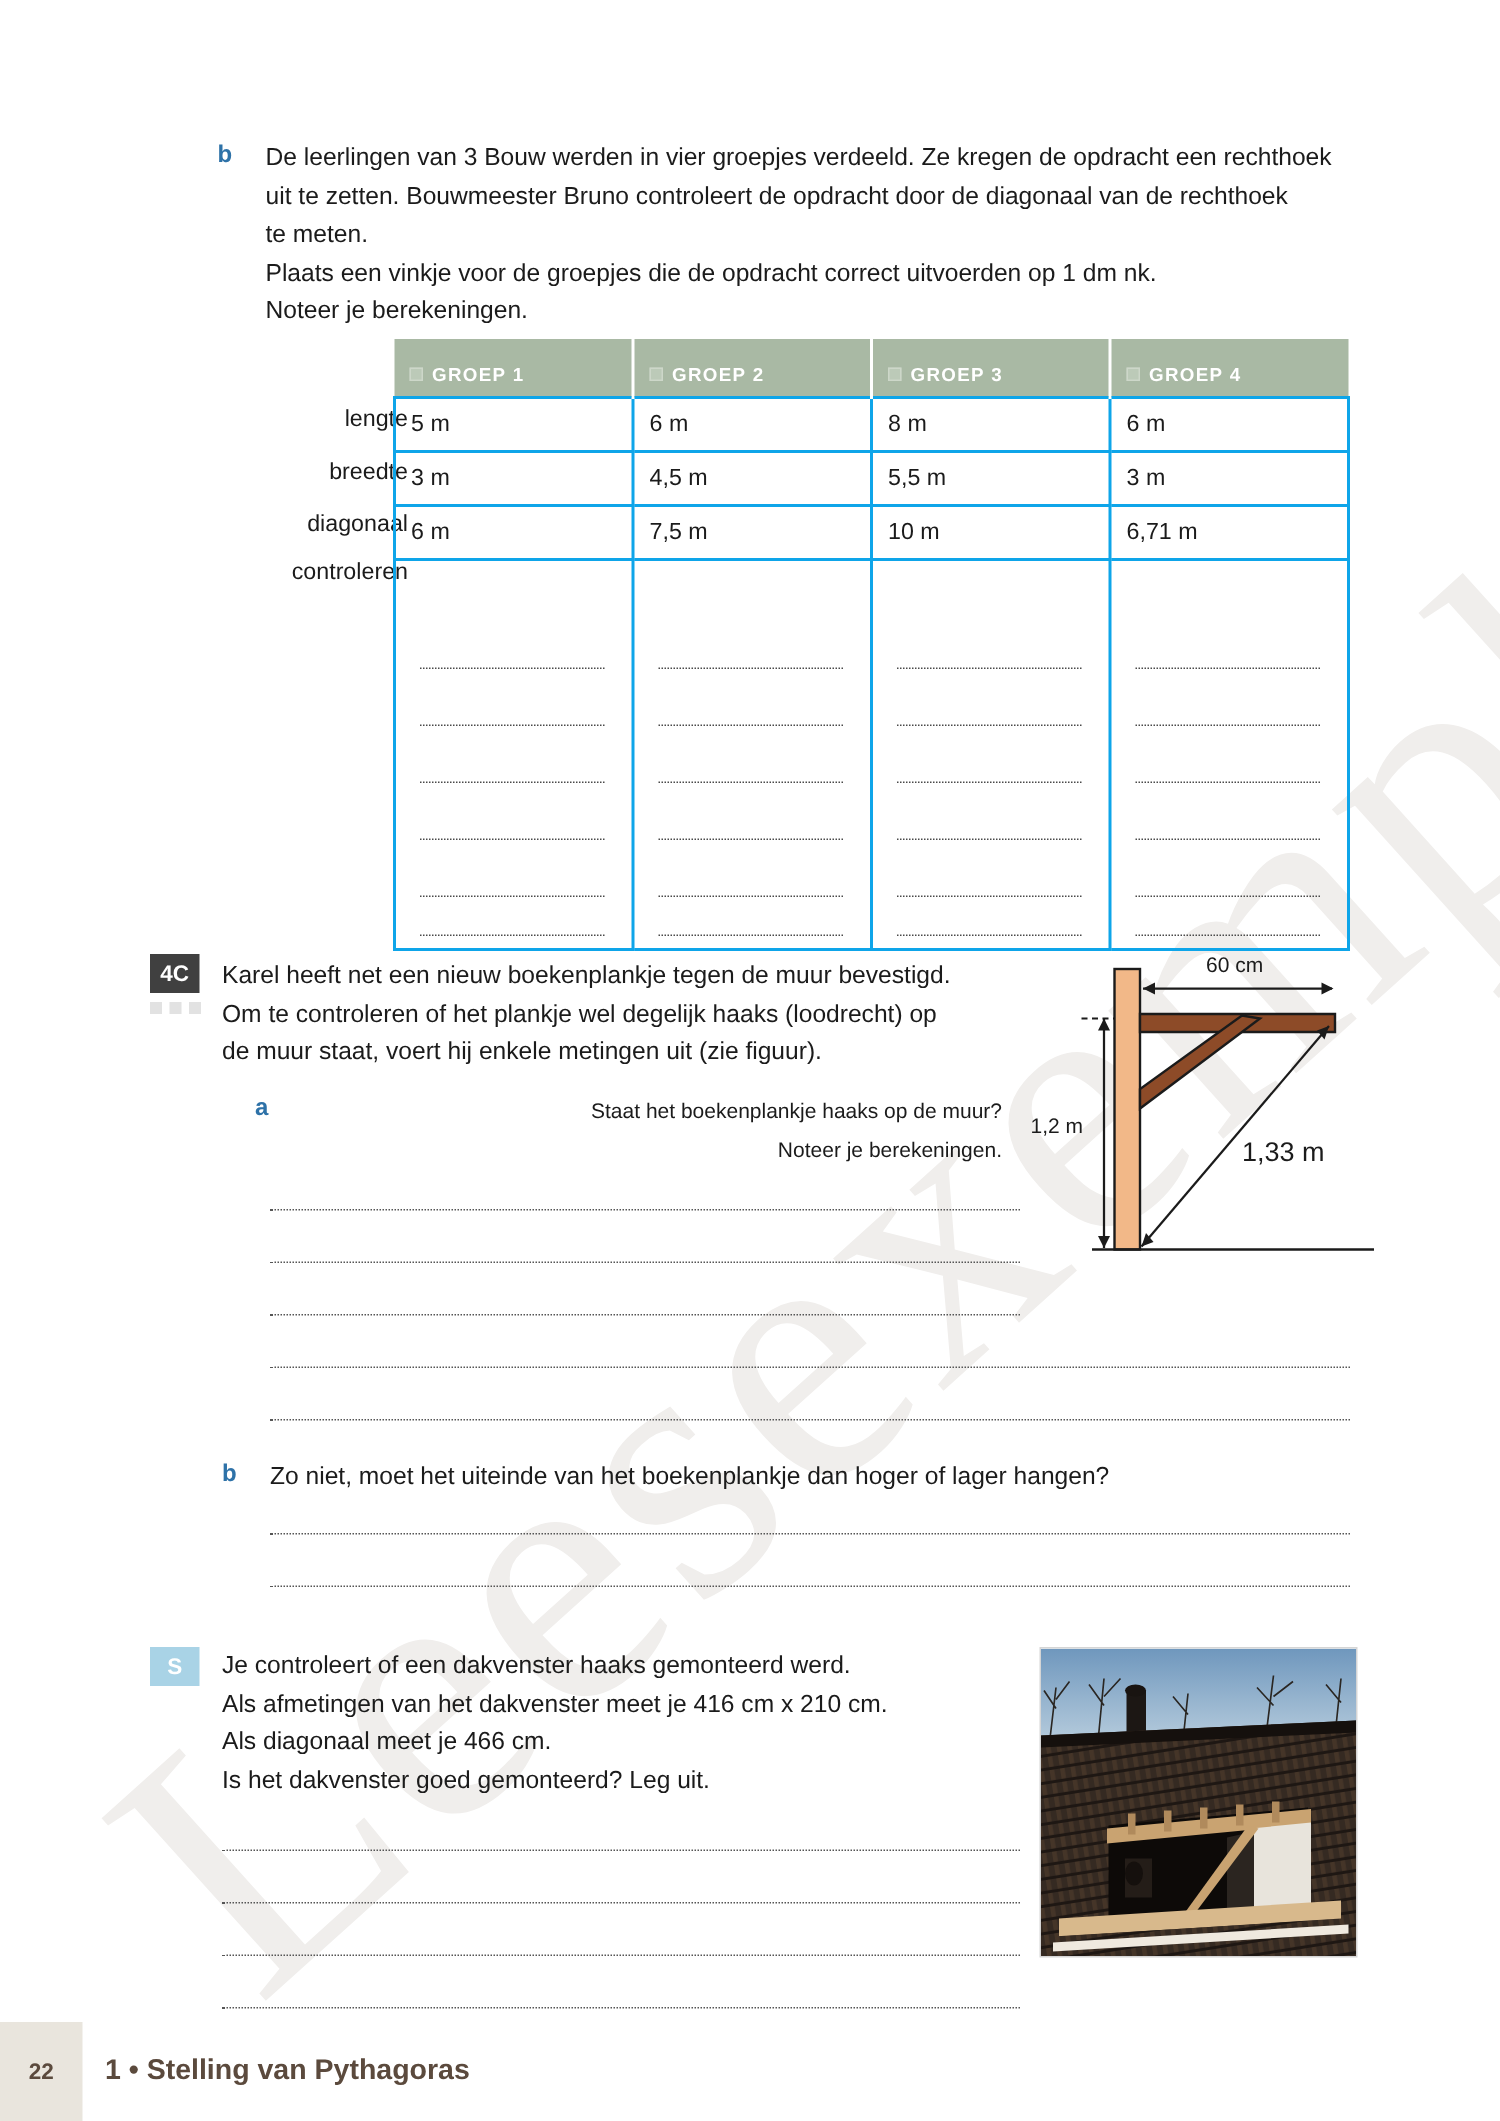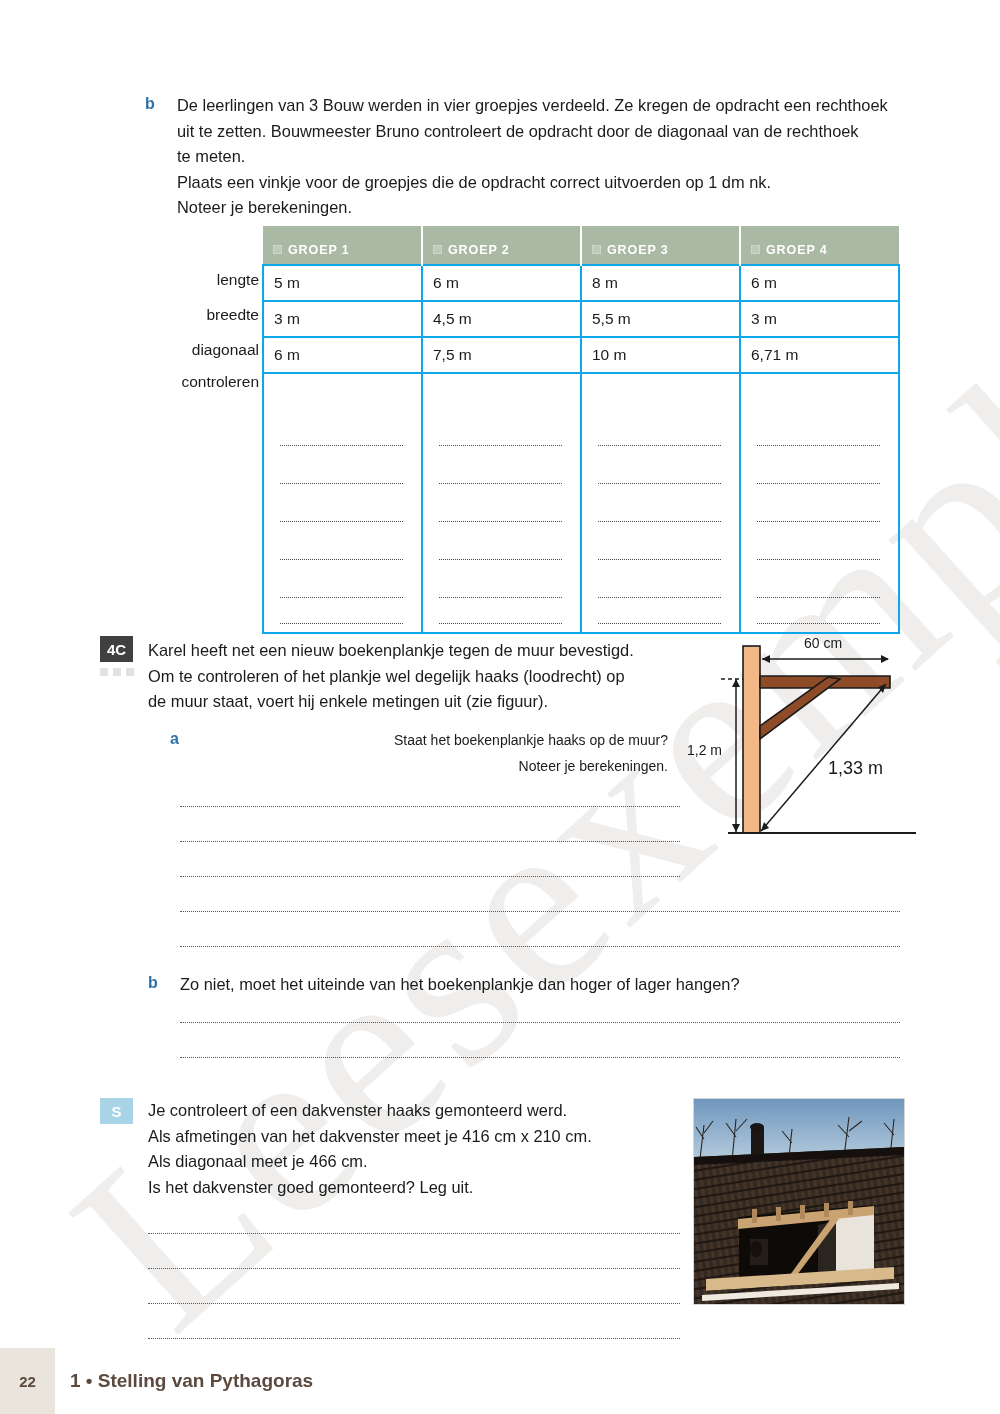--- a/index.html
+++ b/index.html
@@ -67,21 +67,21 @@
     vertical-align:middle; background:transparent;
   }
   td.calc-cell{ height:244px; vertical-align:top; padding:0; }
   .calc-lines{ padding:26px 8px 0 6px; }
   .calc-lines .dl{
     border-bottom:1px dotted #4a4a4a;
     height:38px;
   }
   .calc-lines .dl:last-child{ height:26px; }
 
-  .row-labels{ position:absolute; left:104px; top:226px; width:155px; text-align:right; }
+  .row-labels{ position:absolute; left:117px; top:226px; width:155px; text-align:right; }
   .row-labels div{ font-size:15.5px; color:#1b1b1b; }
   .rl-h{ height:36px; }
   .rl1{ height:35px; line-height:35px; }
   .rl2{ height:35px; line-height:35px; }
   .rl3{ height:35px; line-height:35px; }
   .rl4{ height:30px; line-height:30px; }
 
   
   .badge{
     position:absolute; width:33px; height:26px;

